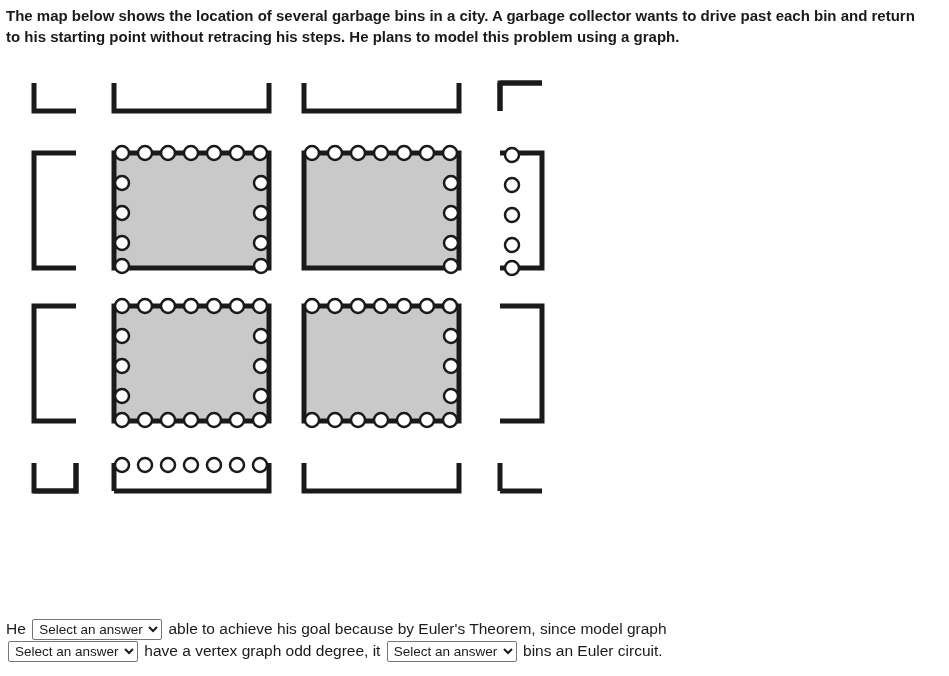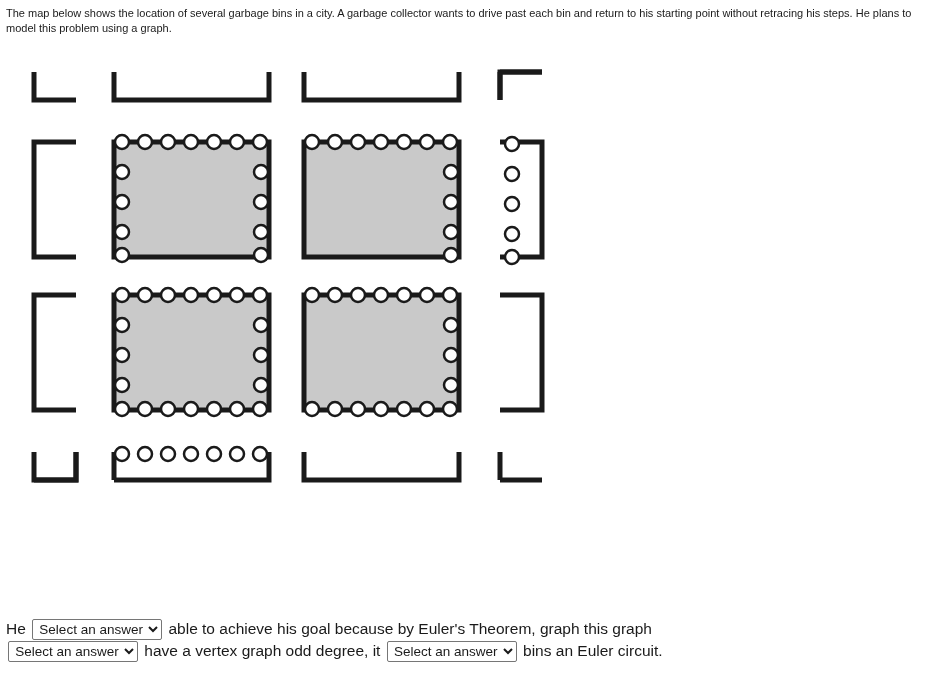--- a/index.html
+++ b/index.html
@@ -9,25 +9,26 @@
   }
   body {
     width: 949px;
     height: 676px;
     font-family: "Liberation Sans", sans-serif;
     color: #1a1a1a;
     overflow: hidden;
     position: relative;
   }
   .question-text {
-    font-size: 11px;
+    font-size: 15px;
     line-height: 1.38;
     padding: 6px 8px 0 6px;
     width: 935px;
     box-sizing: border-box;
+    font-weight: bold;
   }
   .map-area {
     position: relative;
     width: 600px;
     height: 470px;
     margin-left: 14px;
     margin-top: 14px;
   }
   .map-svg { display: block; }
 
@@ -42,21 +43,20 @@
   select.answer-select {
     font-family: "Liberation Sans", sans-serif;
     font-size: 13.5px;
     padding: 1px 2px;
     margin: 0 2px;
     border: 1px solid #767676;
     background: #ffffff;
     color: #1a1a1a;
     border-radius: 2px;
     vertical-align: baseline;
-    text-align: center;
   }
   .txt { vertical-align: baseline; text-align: center; }
 </style>
 </head>
 <body>
 
 <div class="question-text">The map below shows the location of several garbage bins in a city. A garbage collector wants to drive past each bin and return to his starting point without retracing his steps. He plans to model this problem using a graph.</div>
 
 <div class="map-area">
   <svg class="map-svg" width="600" height="470" viewBox="0 0 600 470">
@@ -183,21 +183,21 @@
   </svg>
 </div>
 
 <div class="answer-area">
   <span class="txt">He</span>
   <select class="answer-select">
     <option selected="">Select an answer</option>
     <option>is</option>
     <option>is not</option>
   </select>
-  <span class="txt">able to achieve his goal because by Euler's Theorem, graph this graph</span>
+  <span class="txt">able to achieve his goal because by Euler's Theorem, since model graph</span>
   <br>
   <select class="answer-select">
     <option selected="">Select an answer</option>
     <option>does</option>
     <option>does not</option>
   </select>
   <span class="txt">have a vertex graph odd degree, it</span>
   <select class="answer-select">
     <option selected="">Select an answer</option>
     <option>does</option>

